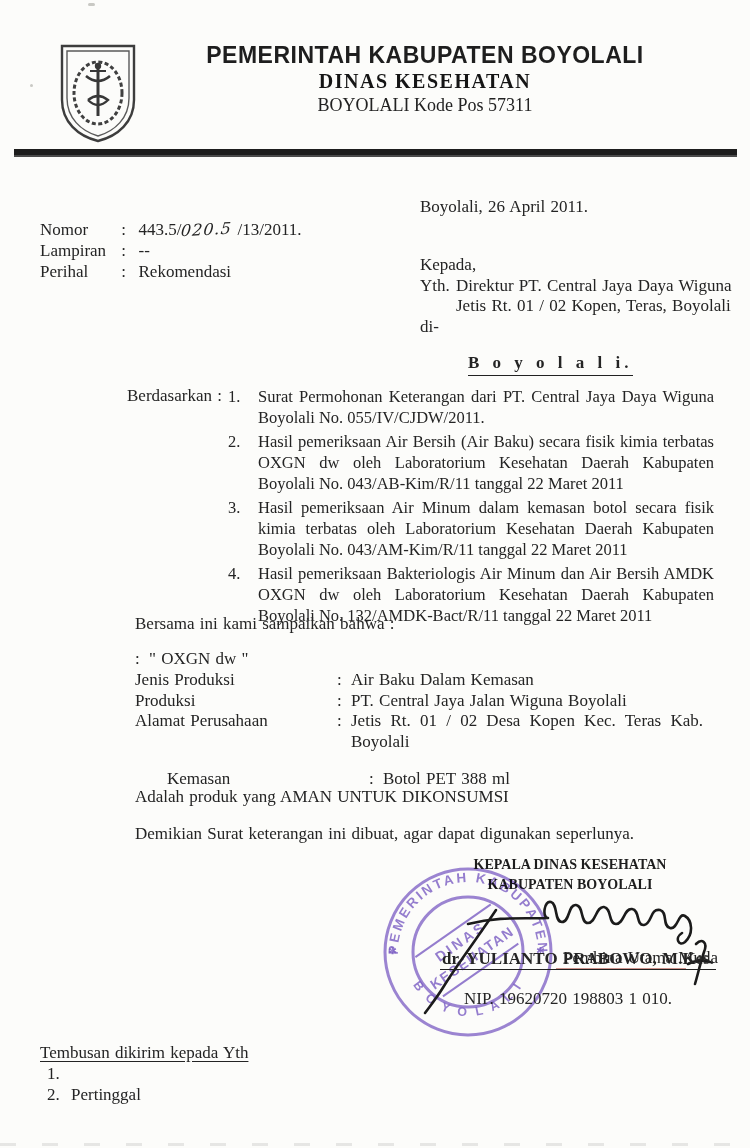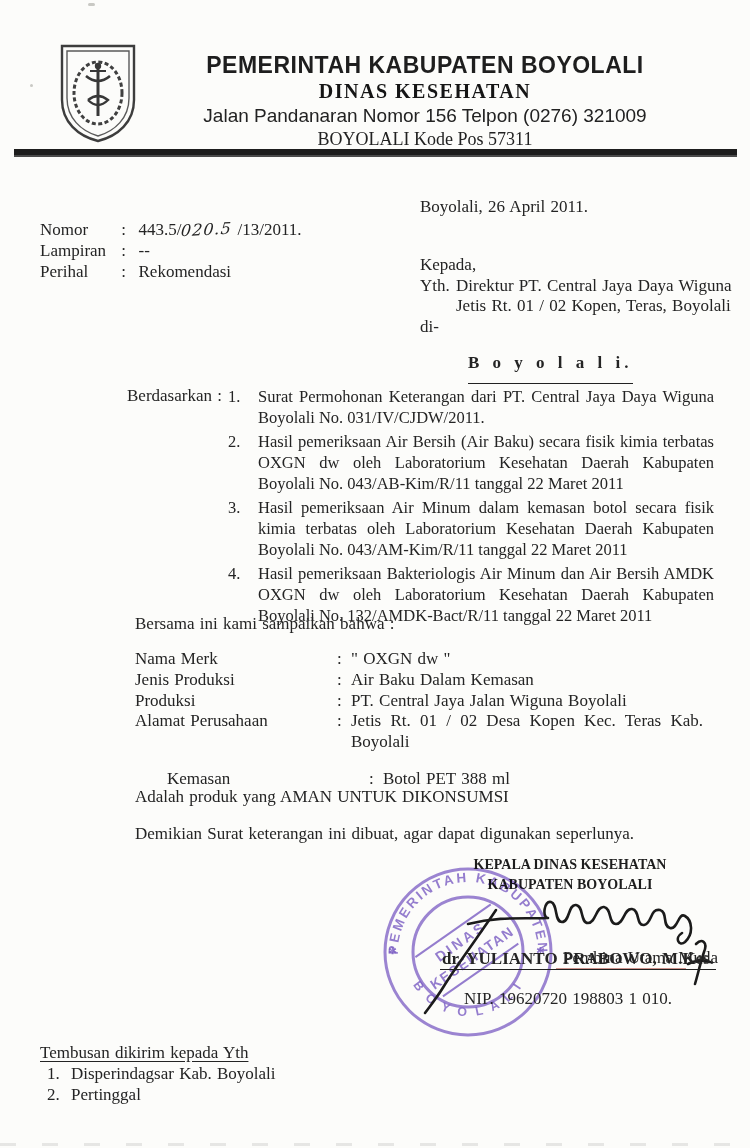--- a/index.html
+++ b/index.html
@@ -6,41 +6,41 @@
   body{
     width:750px;height:1148px;position:relative;overflow:hidden;
     background:#fcfcfa;
     font-family:"Liberation Serif", serif;
     color:#242424;
     -webkit-font-smoothing:antialiased;
   }
   .abs{position:absolute;}
 
   
-  .letterhead{left:140px;top:42px;width:570px;text-align:center;margin-top:10px;}
+  .letterhead{left:140px;top:42px;width:570px;text-align:center;}
   .lh-gov{font-family:"Liberation Sans",sans-serif;font-weight:bold;font-size:23px;letter-spacing:.5px;color:#1e1e1e;}
   .lh-dept{font-family:"Liberation Serif",serif;font-weight:bold;font-size:20px;letter-spacing:1.5px;color:#151515;margin-top:1px;}
   .lh-addr{font-family:"Liberation Sans",sans-serif;font-size:19px;color:#222;margin-top:2px;}
   .lh-city{font-family:"Liberation Serif",serif;font-size:18px;color:#222;margin-top:2px;}
   .emblem{left:56px;top:42px;}
   .rule{left:14px;top:149px;width:723px;height:6px;background:#1d1d1d;border-bottom:2px solid #4a4a4a;}
 
   
   .body-text{font-size:17px;line-height:20.5px;word-spacing:1px;}
   .date{left:420px;top:197px;}
   .meta-row{left:40px;width:360px;}
   .meta-label{display:inline-block;width:76px;}
   .meta-colon{display:inline-block;width:12px;}
   .hand{font-family:"DejaVu Serif",serif;font-style:italic;font-size:16px;display:inline-block;transform:rotate(-3deg) skewX(-8deg);letter-spacing:1px;}
 
   .recipient{left:420px;top:255px;width:320px;}
   .recip-line{display:flex;}
   .recip-yth{width:36px;flex:none;}
   .recip-indent{padding-left:36px;}
-  .recip-city{font-weight:bold;letter-spacing:4px;border-bottom:1.6px solid #222;padding-bottom:9px;margin-left:48px;margin-top:16px;display:inline-block;}
+  .recip-city{font-weight:bold;letter-spacing:4px;border-bottom:1.6px solid #222;padding-bottom:1px;margin-left:48px;margin-top:16px;display:inline-block;}
 
   
   .berd-label{left:127px;top:386px;}
   .berd-list{left:228px;top:386px;width:486px;font-size:16.5px;line-height:21px;}
   .berd-item{display:flex;margin-bottom:3px;}
   .berd-num{width:30px;flex:none;}
   .berd-text{width:456px;text-align:justify;}
 
   .intro{left:135px;top:614px;}
 
@@ -86,21 +86,20 @@
   <line x1="42" y1="26" x2="42" y2="74" stroke="#383838" stroke-width="3"></line>
   <path d="M30 34 Q42 44 54 34" fill="none" stroke="#383838" stroke-width="2.6"></path>
   <path d="M32 58 Q42 50 52 58 Q42 68 32 58" fill="none" stroke="#383838" stroke-width="2.4"></path>
   <circle cx="42" cy="24" r="3.2" fill="#383838"></circle>
   <path d="M34 29 L50 29" stroke="#383838" stroke-width="2"></path>
 </svg>
 
 <div class="abs letterhead">
   <div class="lh-gov">PEMERINTAH KABUPATEN BOYOLALI</div>
   <div class="lh-dept">DINAS KESEHATAN</div>
-  <div class="lh-addr">Jalan Pandanaran Nomor 156 Telpon (0276) 321009</div>
   <div class="lh-city">BOYOLALI  Kode Pos  57311</div>
 </div>
 <div class="abs rule"></div>
 
 <div class="abs body-text date">Boyolali,   26  April  2011.</div>
 
 <div class="abs body-text meta-row" style="top:220px;">
   <span class="meta-label">Nomor</span>
   <span class="meta-colon">:</span>
   <span>443.5/</span><span class="hand">020.5</span><span> /13/2011.</span>
@@ -124,41 +123,40 @@
   </div>
   <div class="recip-indent">Jetis Rt. 01 / 02 Kopen, Teras, Boyolali</div>
   <div>di-</div>
   <span class="recip-city">B o y o l a l i.</span>
 </div>
 
 <div class="abs body-text berd-label">Berdasarkan :</div>
 <div class="abs berd-list">
   <div class="berd-item">
     <span class="berd-num">1.</span>
-    <span class="berd-text">Surat Permohonan Keterangan dari PT. Central Jaya Daya Wiguna Boyolali  No. 031/IV/CJDW/2011.</span>
+    <span class="berd-text">Surat Permohonan Keterangan dari PT. Central Jaya Daya Wiguna Boyolali  No. 055/IV/CJDW/2011.</span>
   </div>
   <div class="berd-item">
     <span class="berd-num">2.</span>
     <span class="berd-text">Hasil pemeriksaan Air Bersih (Air Baku) secara fisik kimia terbatas OXGN dw oleh Laboratorium Kesehatan Daerah Kabupaten Boyolali No. 043/AB-Kim/R/11 tanggal 22 Maret 2011</span>
   </div>
   <div class="berd-item">
     <span class="berd-num">3.</span>
     <span class="berd-text">Hasil pemeriksaan Air Minum dalam kemasan botol secara fisik kimia terbatas oleh Laboratorium Kesehatan Daerah Kabupaten Boyolali No. 043/AM-Kim/R/11 tanggal 22 Maret  2011</span>
   </div>
   <div class="berd-item">
     <span class="berd-num">4.</span>
     <span class="berd-text">Hasil pemeriksaan Bakteriologis Air Minum dan Air Bersih AMDK OXGN dw oleh Laboratorium Kesehatan Daerah Kabupaten Boyolali No. 132/AMDK-Bact/R/11 tanggal 22 Maret  2011</span>
   </div>
 </div>
 
 <div class="abs body-text intro">Bersama ini kami sampaikan  bahwa  :</div>
 
 <div class="abs body-text product">
   <div class="prod-row">
-    <span class="prod-label">Nama Merk</span>
     <span class="prod-colon">:</span>
     <span class="prod-value">" OXGN dw "</span>
   </div>
   <div class="prod-row">
     <span class="prod-label">Jenis Produksi</span>
     <span class="prod-colon">:</span>
     <span class="prod-value">Air Baku Dalam Kemasan</span>
   </div>
   <div class="prod-row">
     <span class="prod-label">Produksi</span>
@@ -229,21 +227,20 @@
 <div class="abs body-text sig-name-wrap">
   <span class="sig-name">dr. YULIANTO PRABOWO, M.Kes.</span>
 </div>
 <div class="abs red-line"></div>
 <div class="abs body-text sig-rank">Pembina Utama Muda</div>
 <div class="abs body-text sig-nip">NIP. 19620720 198803 1 010.</div>
 
 <div class="abs body-text temb-head">Tembusan dikirim kepada Yth</div>
 <div class="abs body-text temb-row" style="top:1064px;">
   <span class="temb-num">1.</span>
-  <span>Disperindagsar Kab. Boyolali</span>
 </div>
 <div class="abs body-text temb-row" style="top:1085px;">
   <span class="temb-num">2.</span>
   <span>Pertinggal</span>
 </div>
 
 <div class="abs speck" style="left:88px;top:3px;width:7px;height:3px;"></div>
 <div class="abs speck" style="left:30px;top:84px;width:3px;height:3px;"></div>
 <div class="abs bottom-artifact"></div>
 

